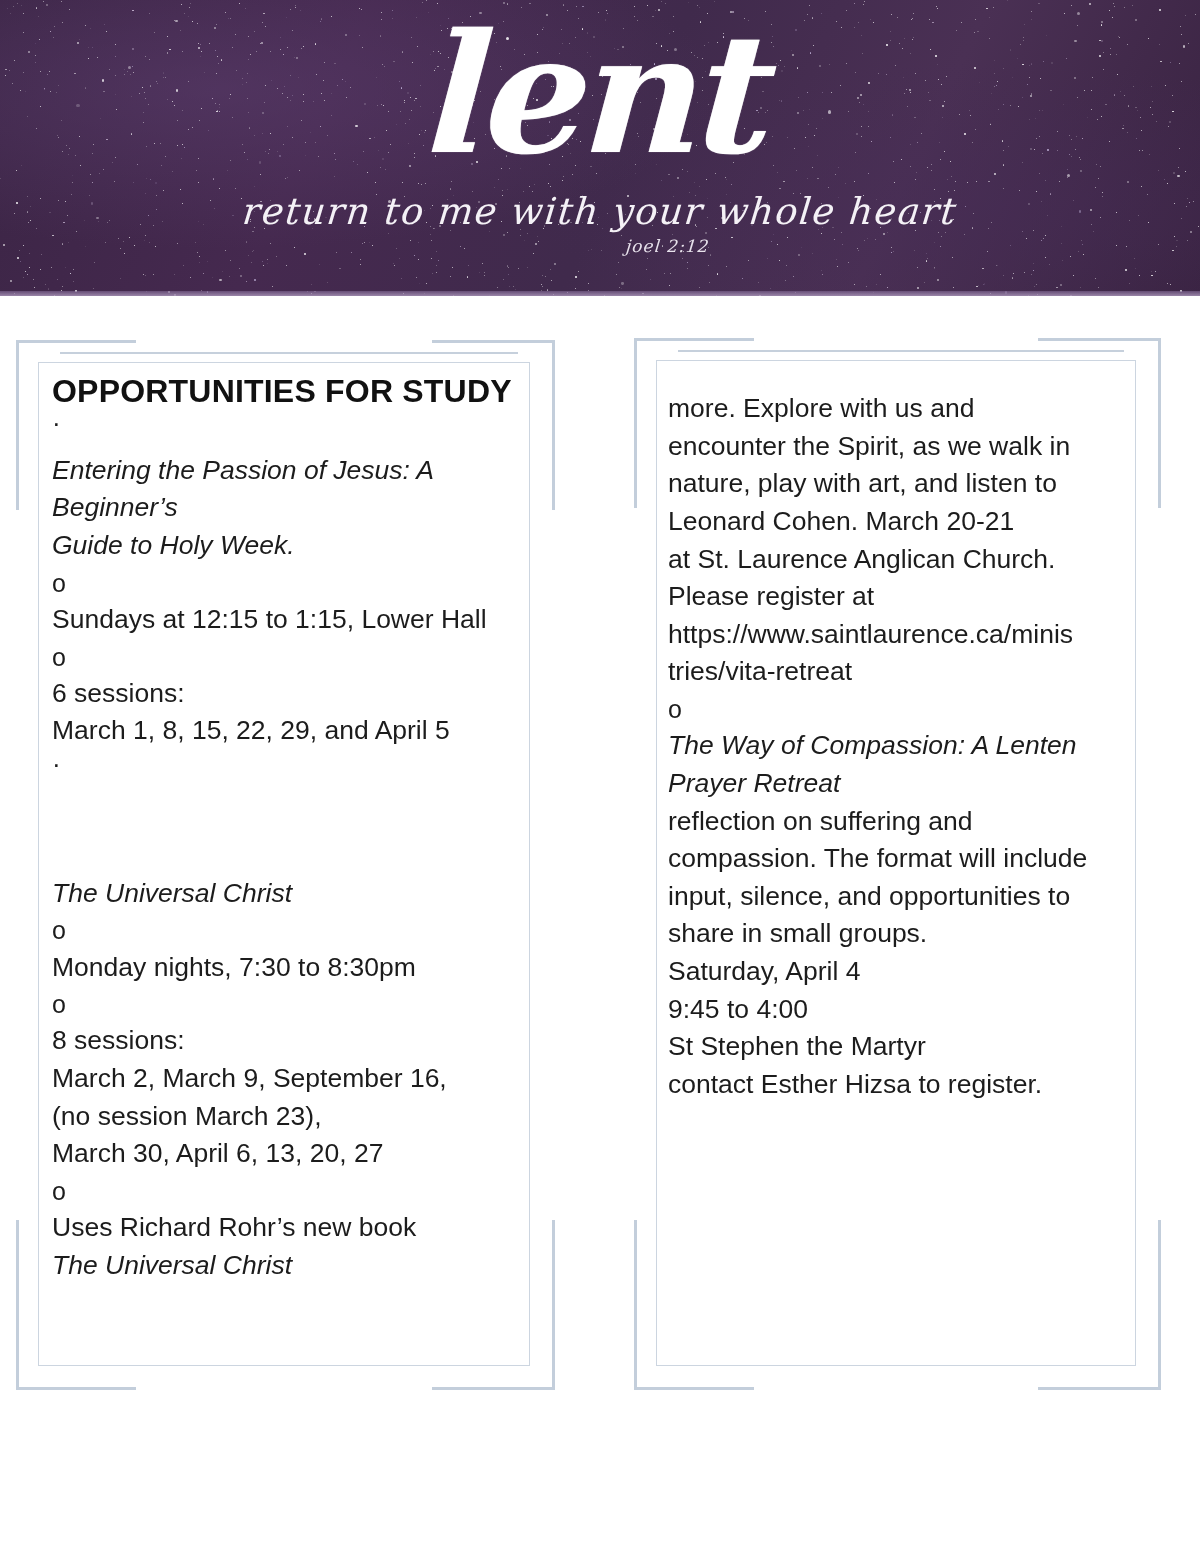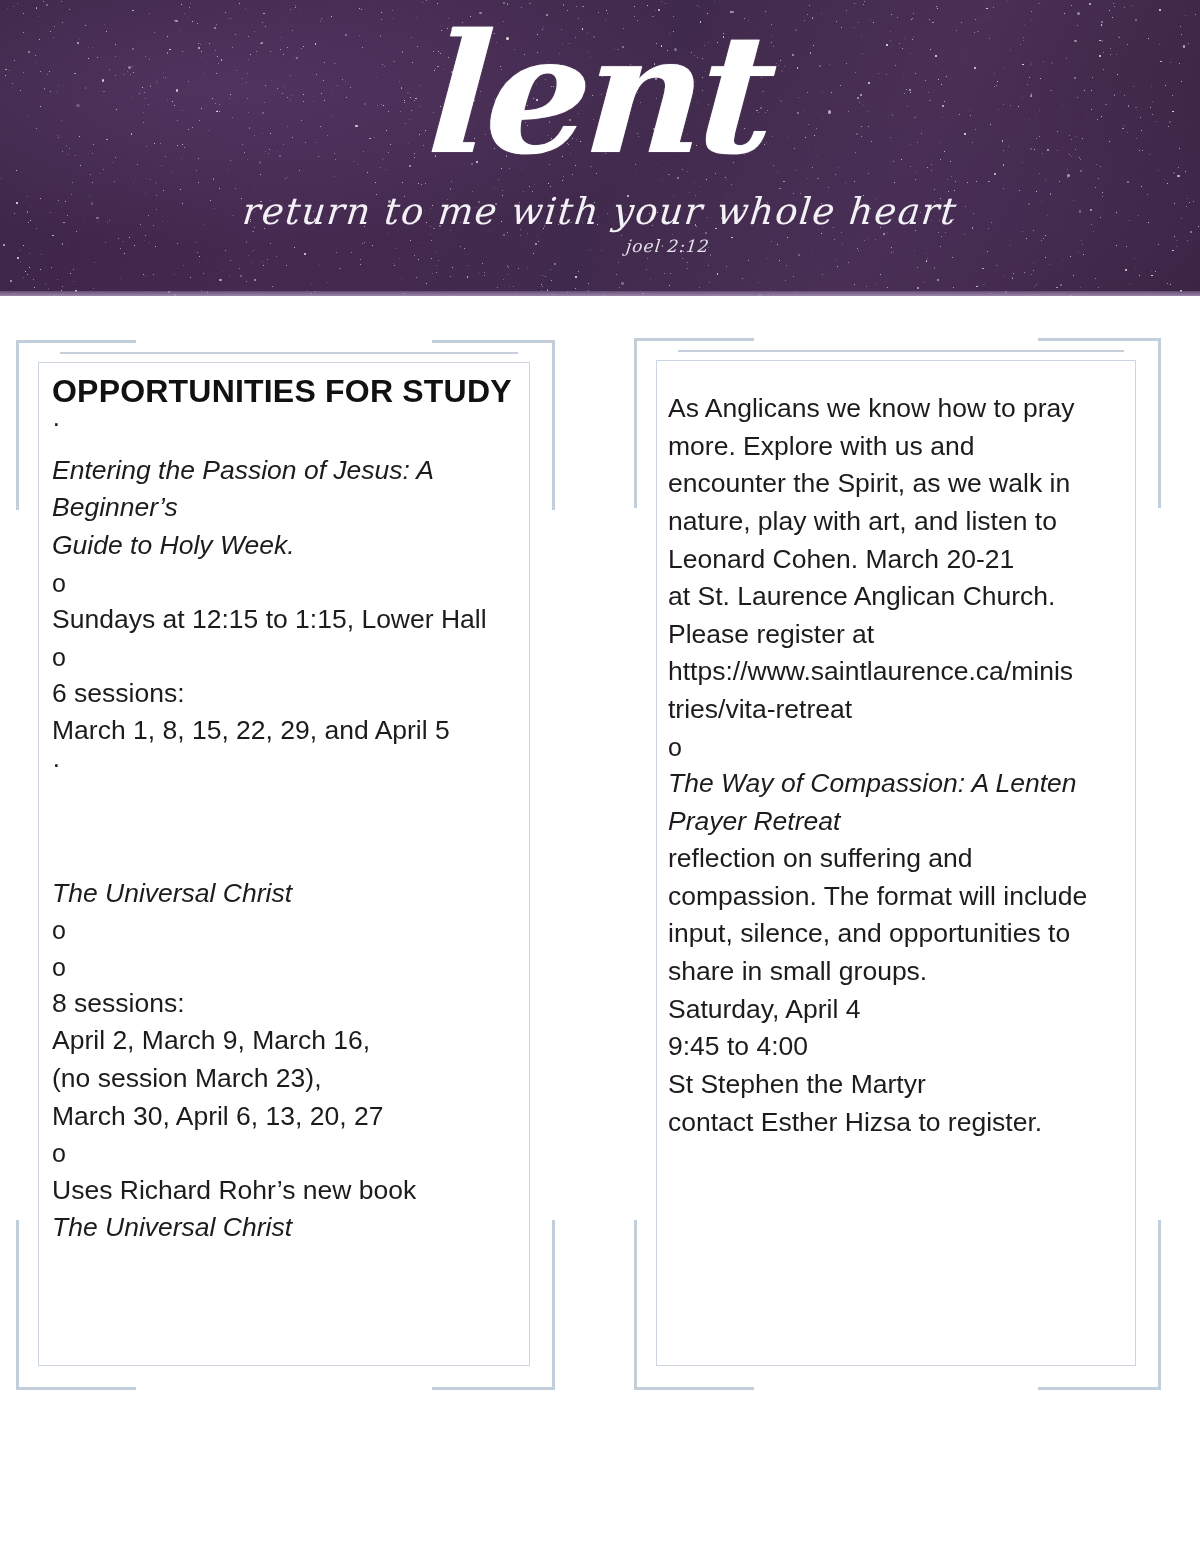--- a/index.html
+++ b/index.html
@@ -1640,23 +1640,24 @@
       <div class="body-line it">Guide to Holy Week.</div>
       <div class="bullet-o">o</div>
       <div class="body-line">Sundays at 12:15 to 1:15, Lower Hall</div>
       <div class="bullet-o">o</div>
       <div class="body-line">6 sessions:</div>
       <div class="body-line">March 1, 8, 15, 22, 29, and April 5</div>
       <div class="bullet-sq">·</div>
       <div style="height: 96px;"></div>
       <div class="body-line it">The Universal Christ</div>
       <div class="bullet-o">o</div>
+      <div class="body-line">Monday nights, 7:30 to 8:30pm</div>
       <div class="bullet-o">o</div>
       <div class="body-line">8 sessions:</div>
-      <div class="body-line">April 2, March 9, March 16,</div>
+      <div class="body-line">March 2, March 9, September 16,</div>
       <div class="body-line">(no session March 23),</div>
       <div class="body-line">March 30, April 6, 13, 20, 27</div>
       <div class="bullet-o">o</div>
       <div class="body-line">Uses Richard Rohr’s new book</div>
       <div class="body-line it">The Universal Christ</div>
     </div>
 </div>
 
 <div>
   <div class="br v" style="left:634px;  top:338px;  height:170px;"></div>
@@ -1667,21 +1668,20 @@
   <div class="br h" style="left:634px;  top:1387px; width:120px;"></div>
   <div class="br v" style="left:1158px; top:1220px; height:170px;"></div>
   <div class="br h" style="left:1038px; top:1387px; width:120px;"></div>
   <div class="inner-rect" style="left:656px; top:360px; width:480px; height:1006px;"></div>
   <div class="top-rule" style="left:678px; top:350px; width:446px;"></div>
 </div>
 
 <div class="col" id="col-retreat" style="left:668px; top:376px; width:456px;">
   <div id="retreat-body">
       <div style="height: 14px;"></div>
-      <div class="body-line">As Anglicans we know how to pray</div>
       <div class="body-line">more.  Explore with us and</div>
       <div class="body-line">encounter the Spirit, as we walk in</div>
       <div class="body-line">nature, play with art, and listen to</div>
       <div class="body-line">Leonard Cohen.  March 20-21</div>
       <div class="body-line">at St. Laurence Anglican Church.</div>
       <div class="body-line">Please register at</div>
       <div class="body-line">https://www.saintlaurence.ca/minis</div>
       <div class="body-line">tries/vita-retreat</div>
       <div class="bullet-o">o</div>
       <div class="body-line it">The Way of Compassion: A Lenten</div>

